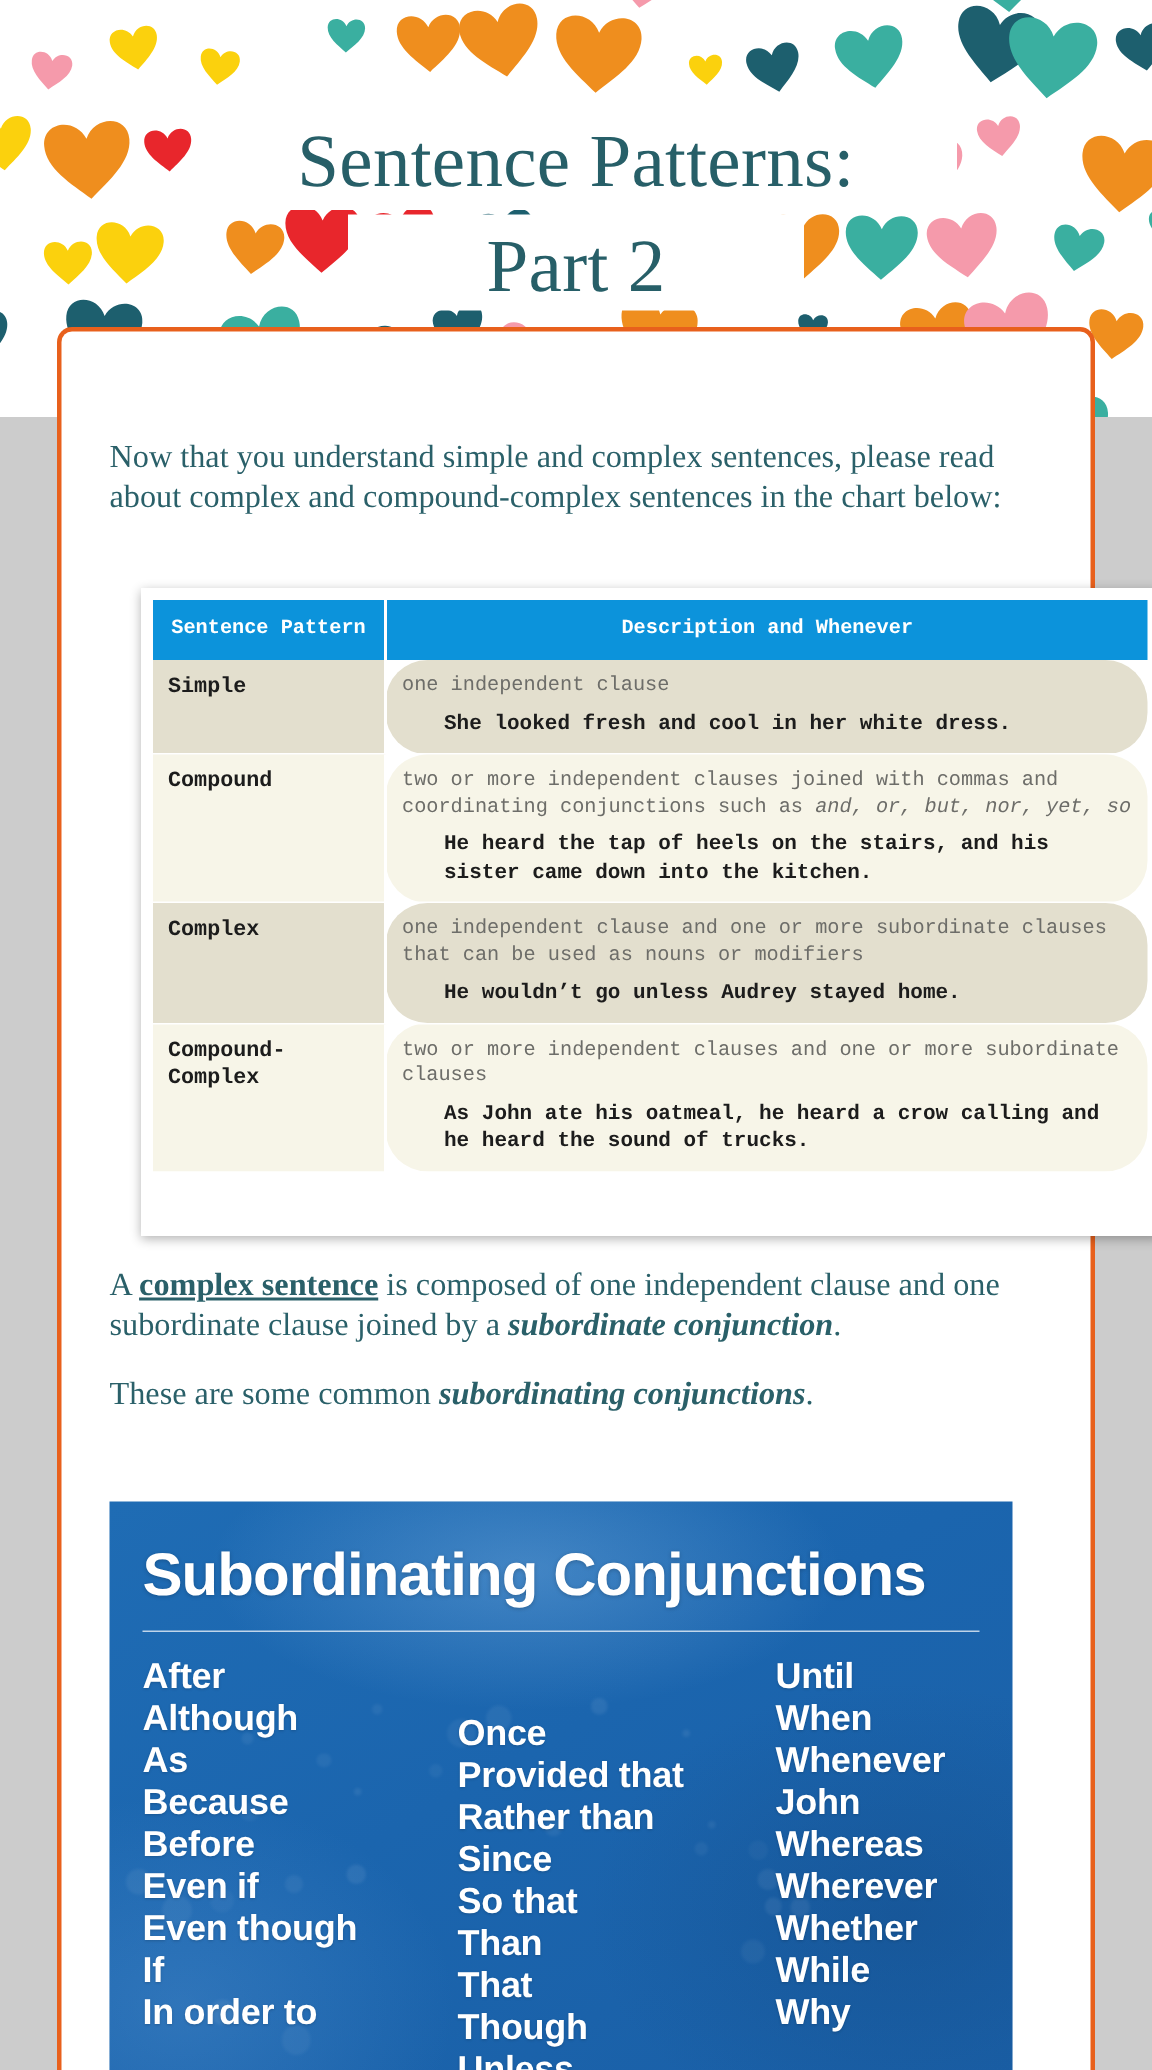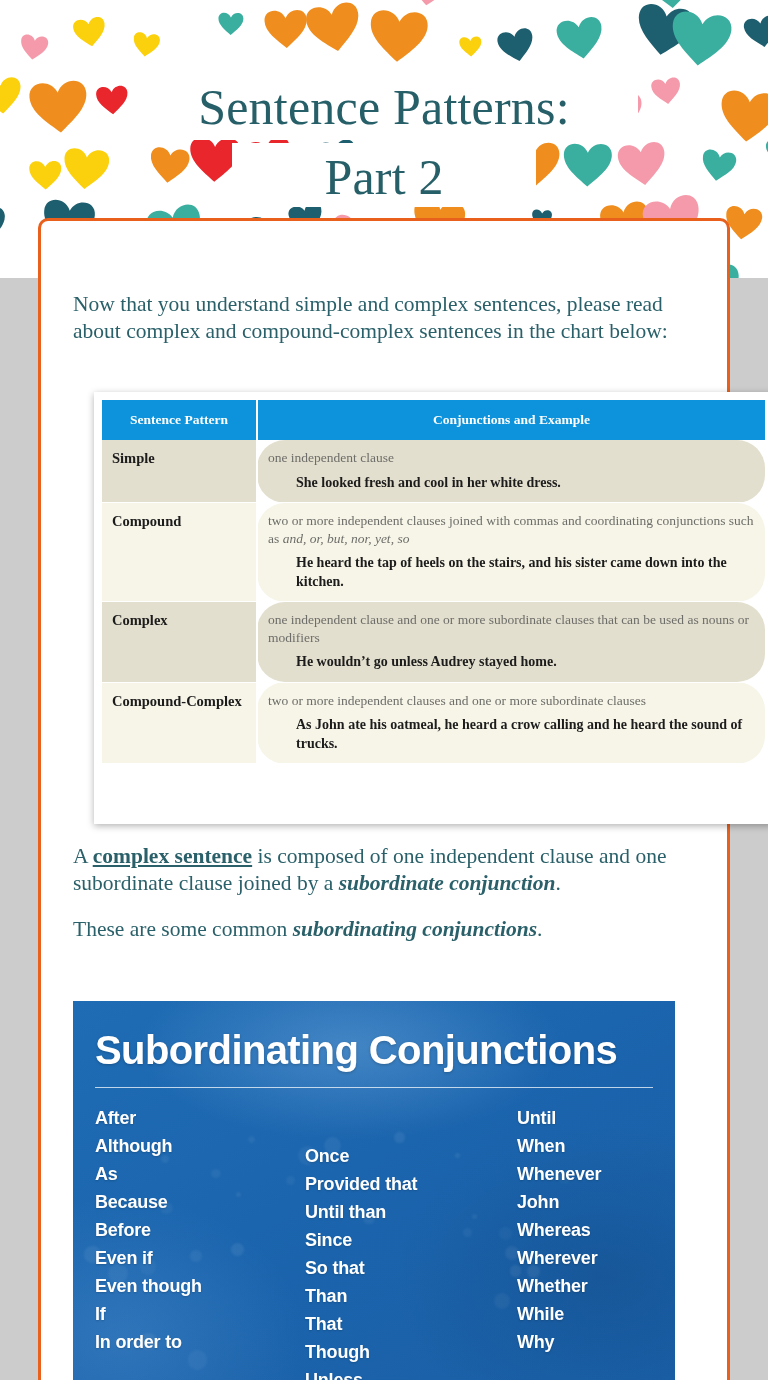--- a/index.html
+++ b/index.html
@@ -110,21 +110,21 @@
     width: 679px;
     height: 432px;
     background: #ffffff;
     box-shadow: 0 2px 7px rgba(0,0,0,0.30);
     padding: 8px 8px 6px 8px;
   }
   #chart {
     width: 100%;
     border-collapse: collapse;
     table-layout: fixed;
-    font-family: Liberation Serif, serif;
+    font-family: Liberation Mono, monospace;
   }
   #chart col.c1 { width: 155px; }
   #chart th {
     background: #0c93db;
     color: #ffffff;
     font-size: 13.5px;
     font-weight: bold;
     line-height: 16px;
     padding: 12px 6px;
     text-align: center;
@@ -202,21 +202,21 @@
   #poster-cols {
     position: relative;
     display: flex;
     margin: 16px 22px 0 22px;
   }
   #poster-cols .pcol { flex: 1 1 0; }
   #poster-cols .pcol:nth-child(2) { flex: 0 0 212px; margin-top: 38px; }
   #poster-cols .pcol:nth-child(1) { flex: 0 0 210px; }
   .pitem {
     font-family: "Liberation Sans", sans-serif;
-    font-size: 18px;
+    font-size: 24px;
     font-weight: bold;
     color: #ffffff;
     line-height: 28px;
     letter-spacing: -0.2px;
     text-shadow: 0 1px 2px rgba(0,0,0,0.18);
     white-space: nowrap;
   }
 </style>
 </head>
 <body>
@@ -333,21 +333,21 @@
 
     <div id="chart-shadow">
       <table id="chart">
         <colgroup>
             <col class="c1">
             <col>
           </colgroup>
         <thead>
           <tr>
             <th>Sentence Pattern</th>
-            <th>Conjunctions and Example</th>
+            <th>Description and Whenever</th>
           </tr>
         </thead>
         <tbody>
           <tr class="alt">
             <td>
                 <div class="cell-label">Simple</div>
               </td>
             <td>
               <div class="cell-desc"><span>one independent clause</span><em></em></div>
               <div class="cell-ex">She looked fresh and cool in her white dress.</div>
@@ -432,21 +432,21 @@
           <div class="pitem">Because</div>
           <div class="pitem">Before</div>
           <div class="pitem">Even if</div>
           <div class="pitem">Even though</div>
           <div class="pitem">If</div>
           <div class="pitem">In order to</div>
         </div>
         <div class="pcol">
           <div class="pitem">Once</div>
           <div class="pitem">Provided that</div>
-          <div class="pitem">Until than</div>
+          <div class="pitem">Rather than</div>
           <div class="pitem">Since</div>
           <div class="pitem">So that</div>
           <div class="pitem">Than</div>
           <div class="pitem">That</div>
           <div class="pitem">Though</div>
           <div class="pitem">Unless</div>
         </div>
         <div class="pcol">
           <div class="pitem">Until</div>
           <div class="pitem">When</div>

